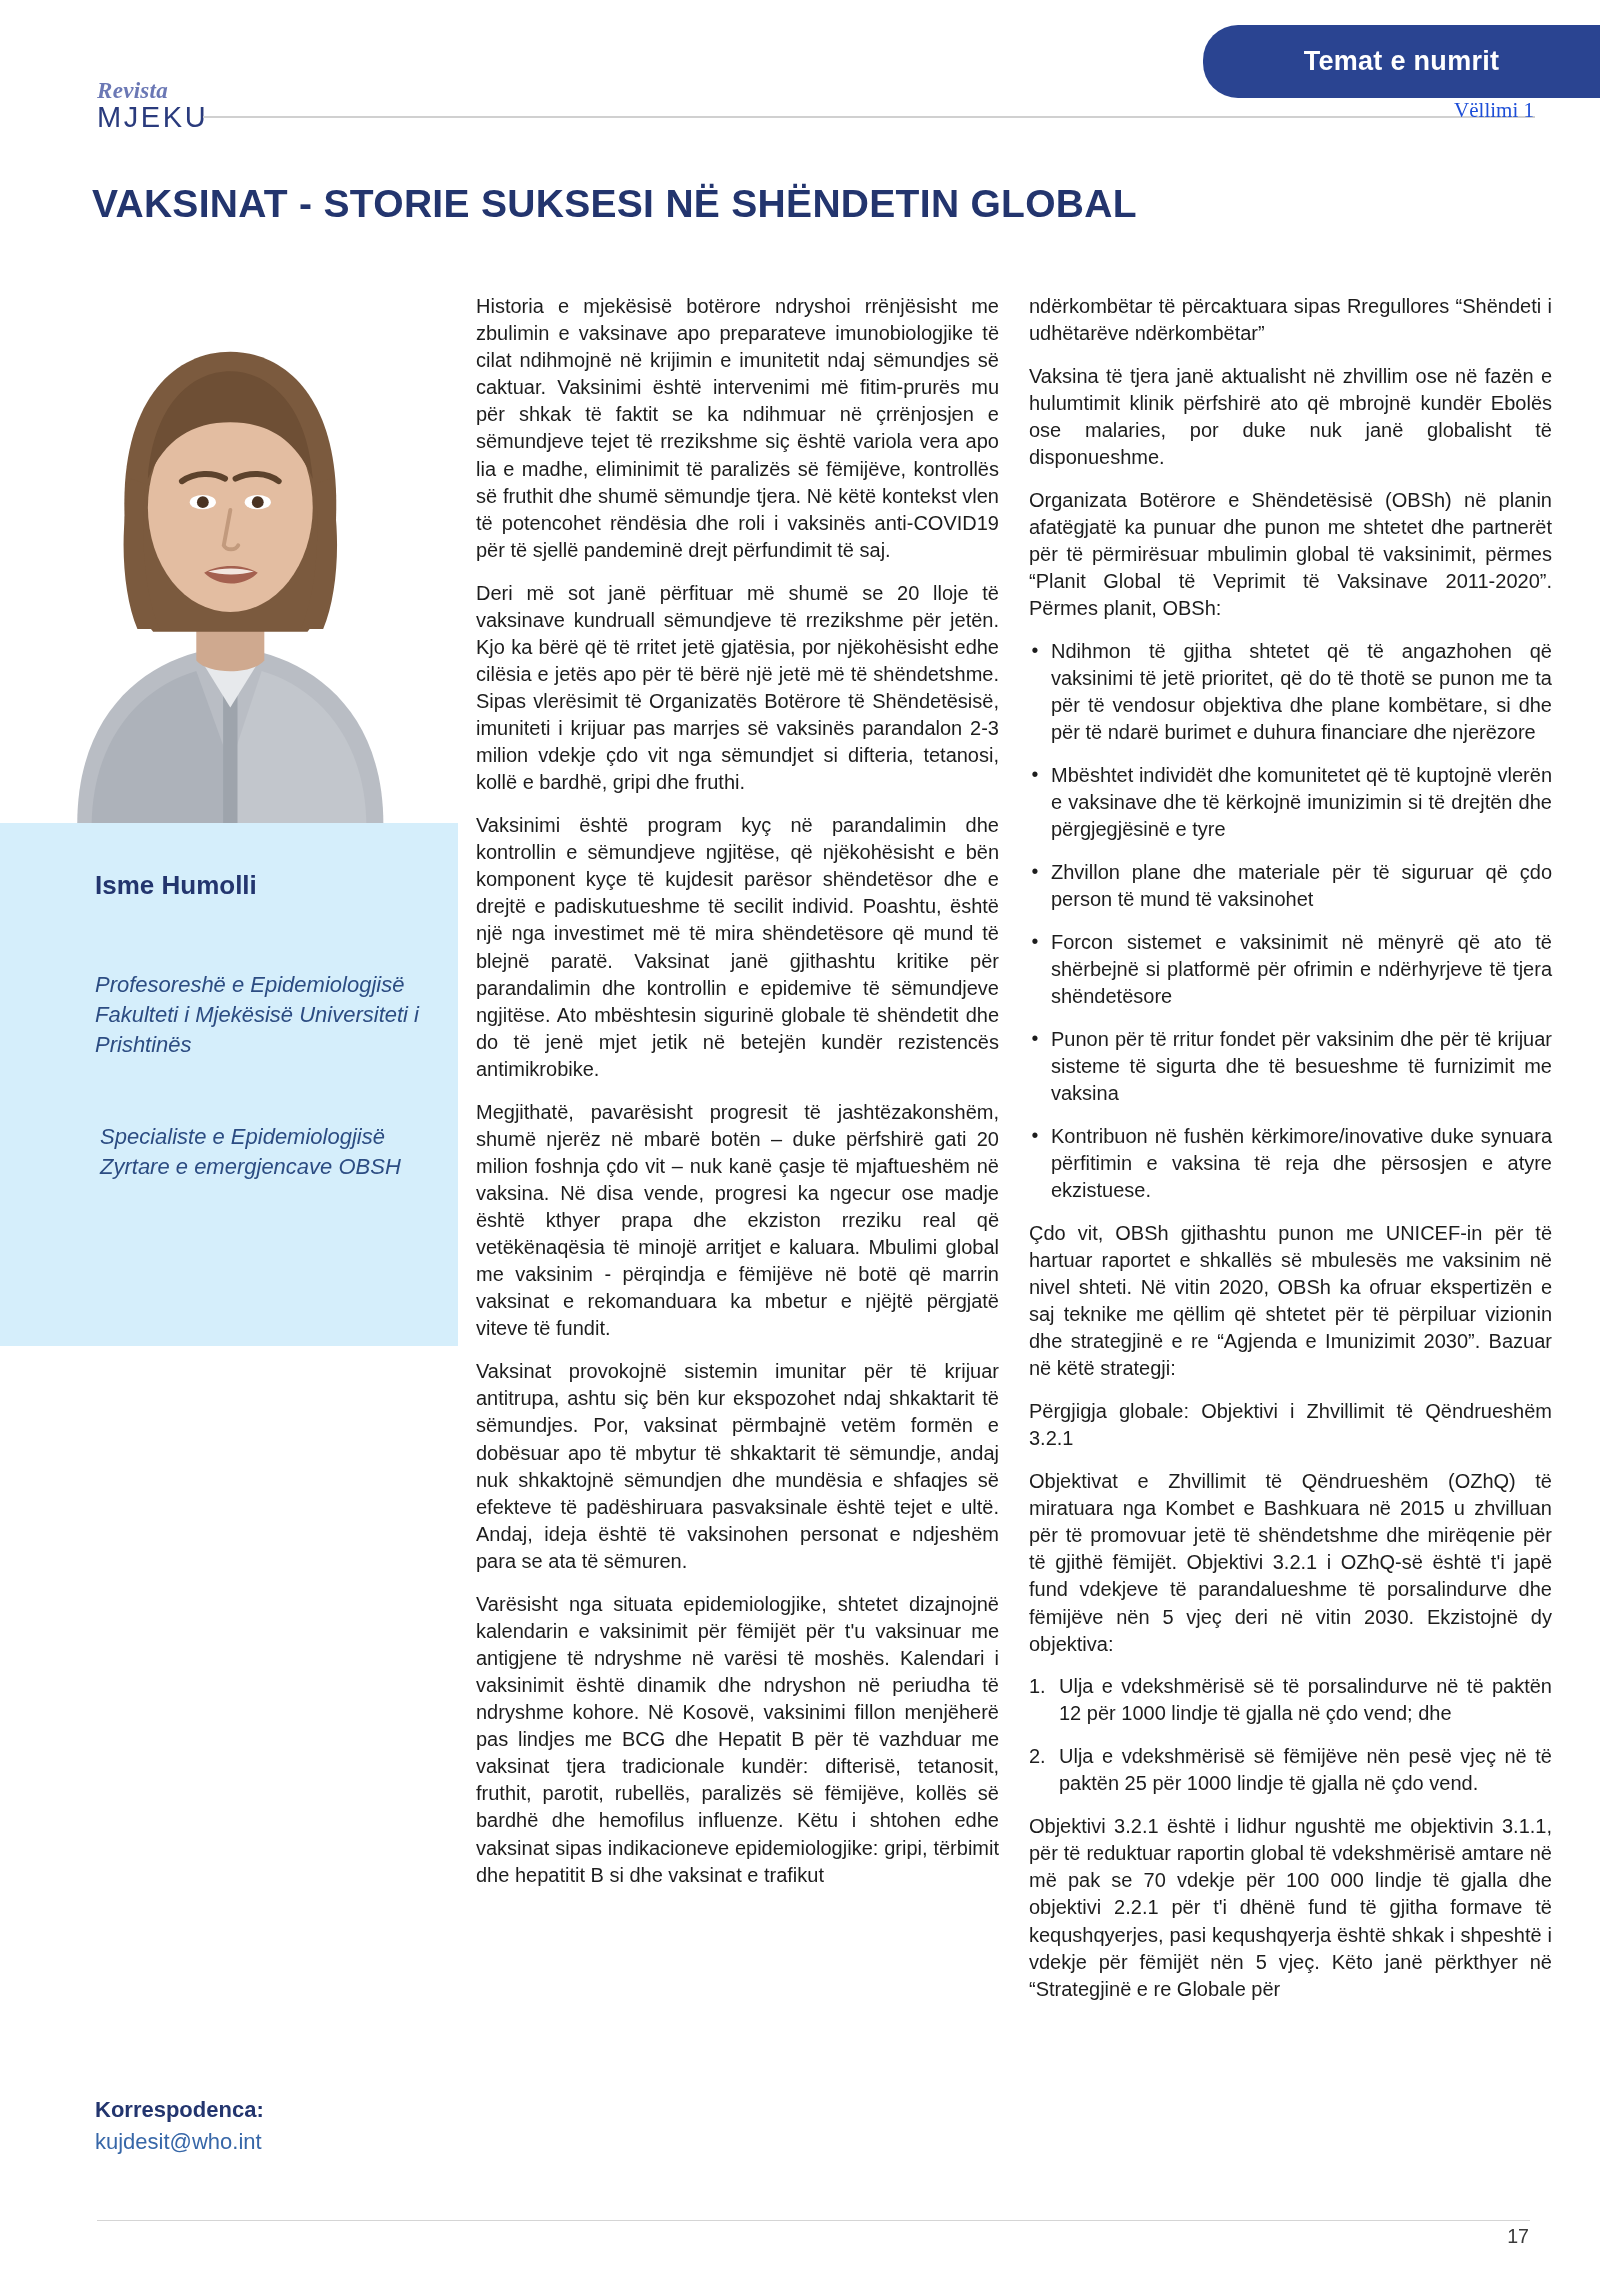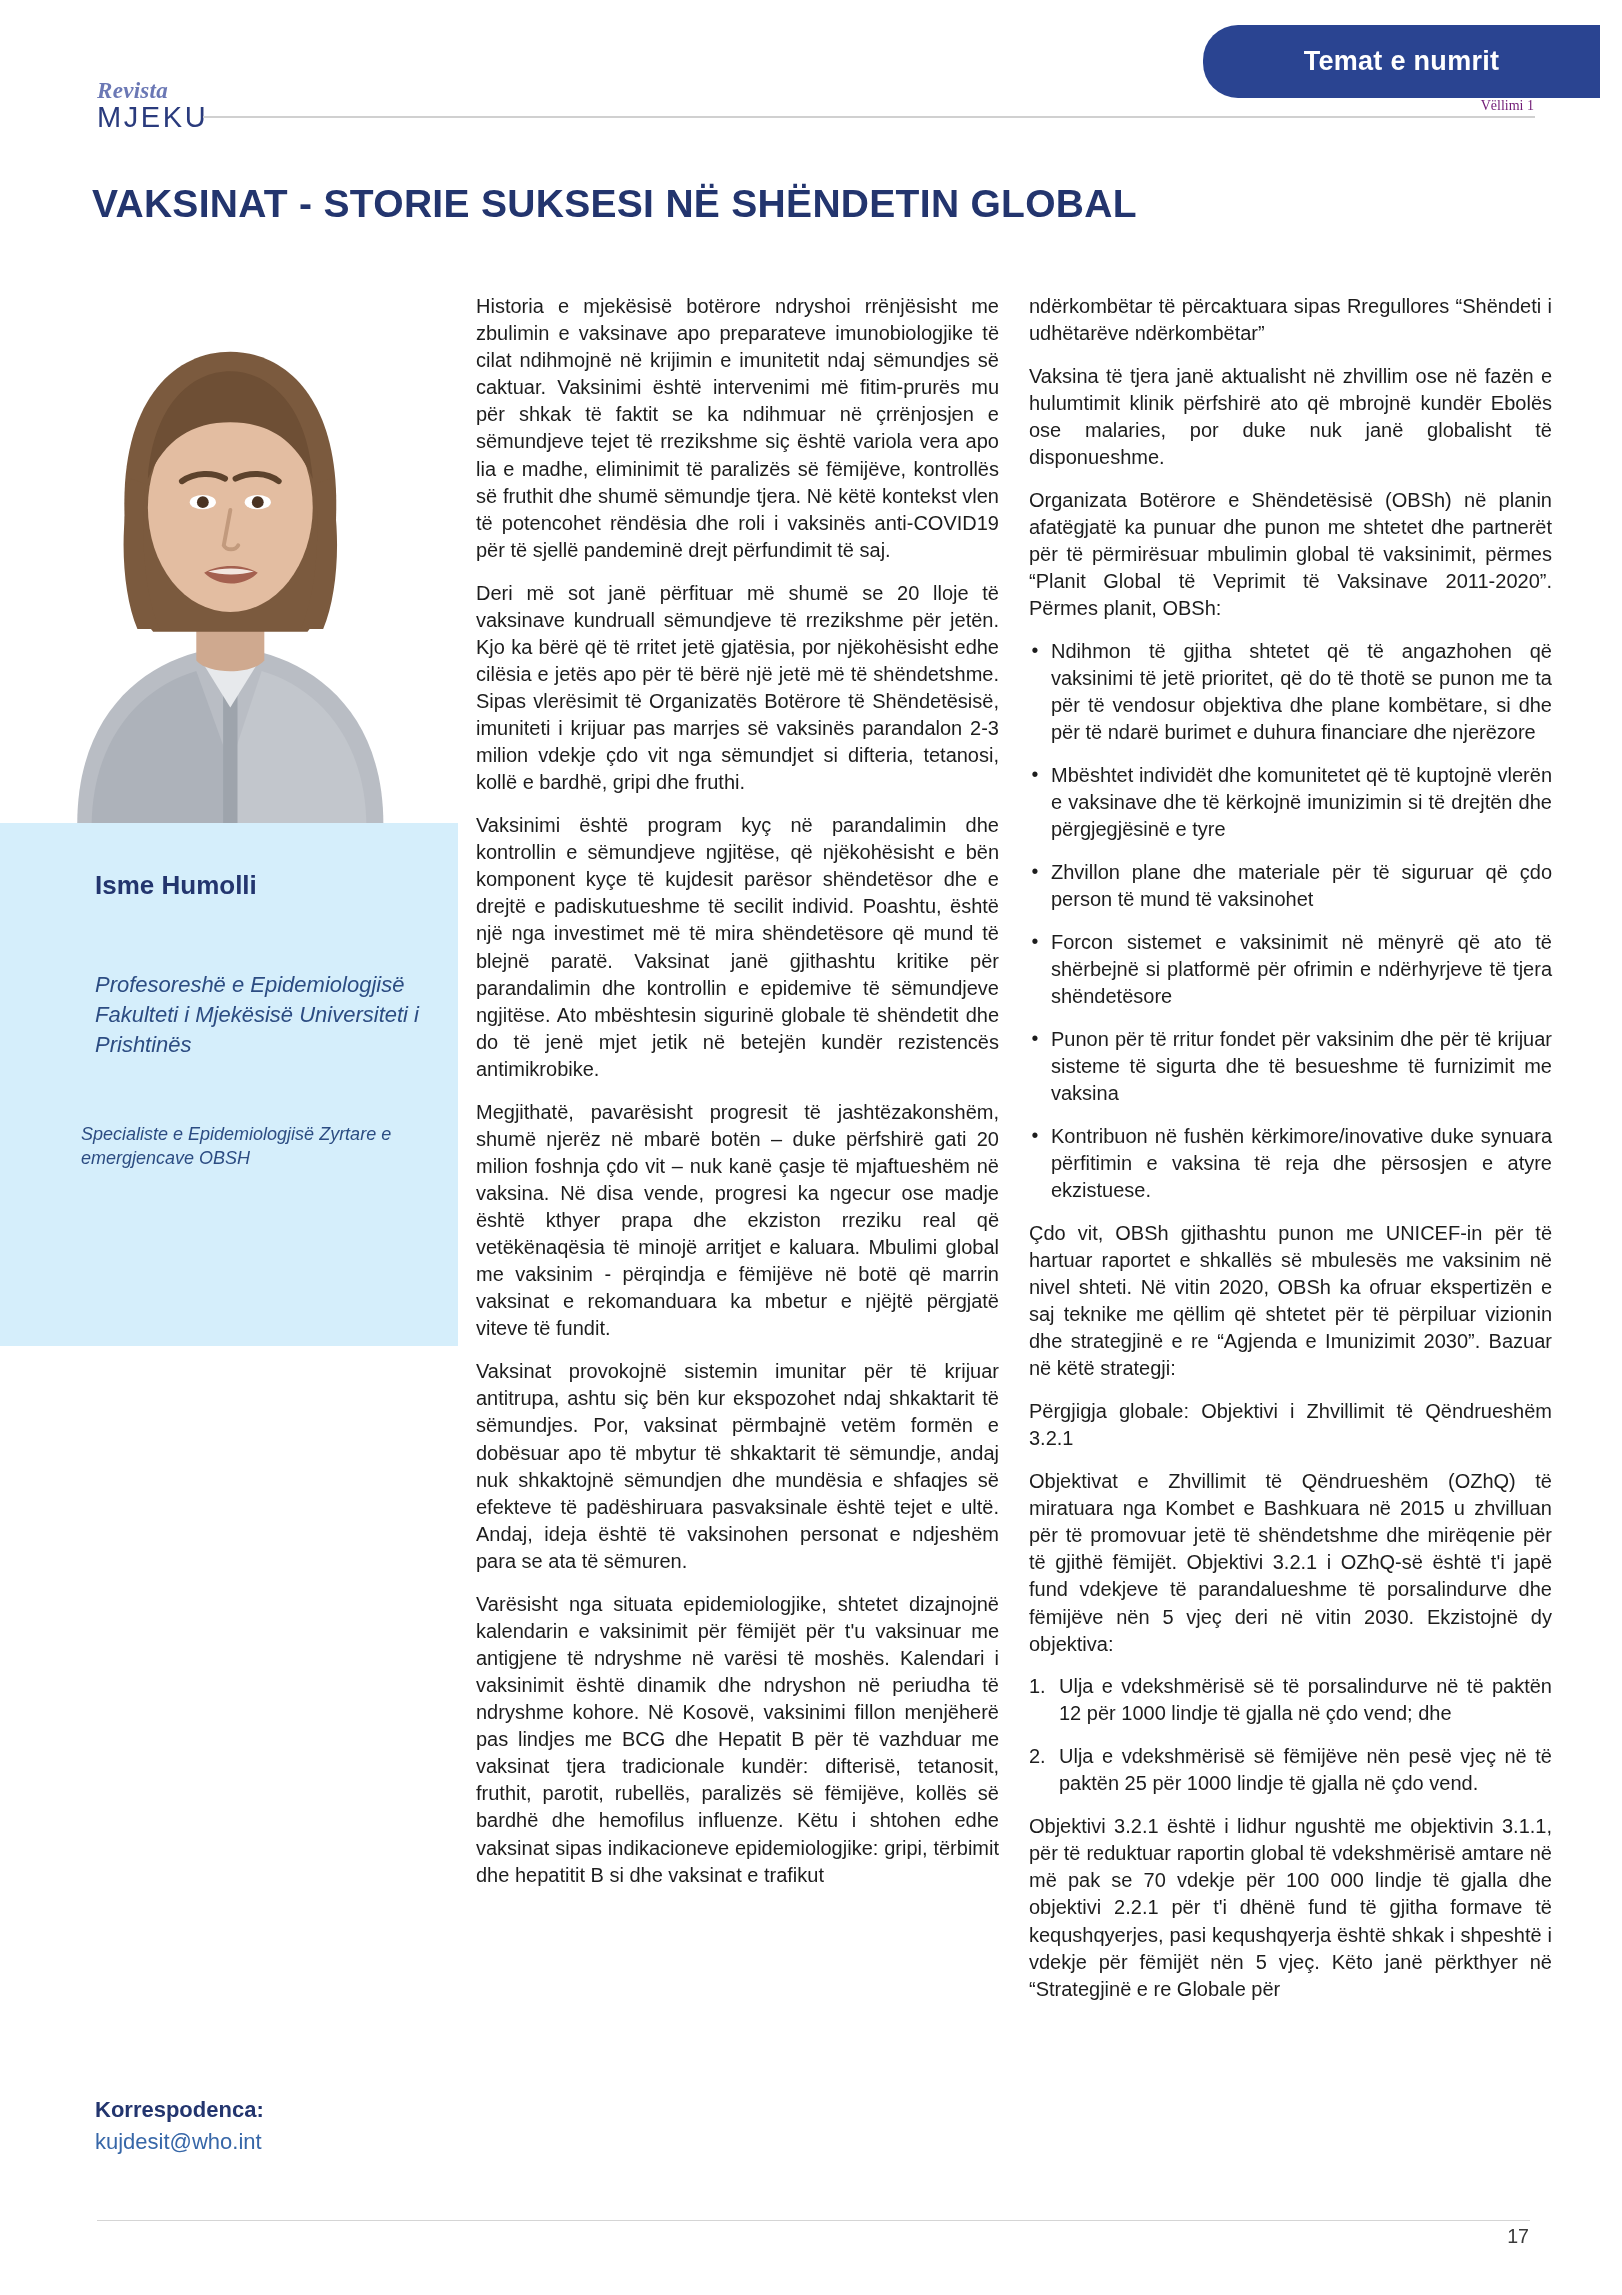--- a/index.html
+++ b/index.html
@@ -37,21 +37,21 @@
     letter-spacing:2.6px; line-height:1;
   }
 
   .hdr-rule{
     position:absolute; left:203px; top:116px; width:1332px;
     height:2px; background:#d0d0d0;
   }
   .hdr-vol{
     position:absolute; right:89px; top:98px;
     font-family:"Liberation Serif", serif;
-    font-size:14px; color:#701a75;
+    font-size:21px; color:#1d4ed8;
   }
 
   
   .page-title{
     position:absolute; left:92px; top:182px;
     font-size:39px; font-weight:bold; color:#23356e;
     letter-spacing:0.3px; white-space:nowrap;
   }
 
   
@@ -71,22 +71,22 @@
   .author-name{
     position:absolute; left:95px; top:870px;
     font-size:26px; font-weight:bold; color:#23356e;
   }
   .author-aff{
     position:absolute; left:95px; top:970px; width:340px;
     font-size:22px; font-style:italic; color:#2c4c82;
     line-height:1.36;
   }
   .author-role{
-    position:absolute; left:81px; top:1122px; width:353px;
-    font-size:18px; font-style:italic; color:#2c4c82;
+    position:absolute; left:100px; top:1122px; width:353px;
+    font-size:22px; font-style:italic; color:#2c4c82;
     line-height:1.36;
   }
 
   .corr-label{
     position:absolute; left:95px; top:2097px;
     font-size:22px; font-weight:bold; color:#23356e;
   }
   .corr-mail{
     position:absolute; left:95px; top:2129px;
     font-size:22px; color:#3767a8;

